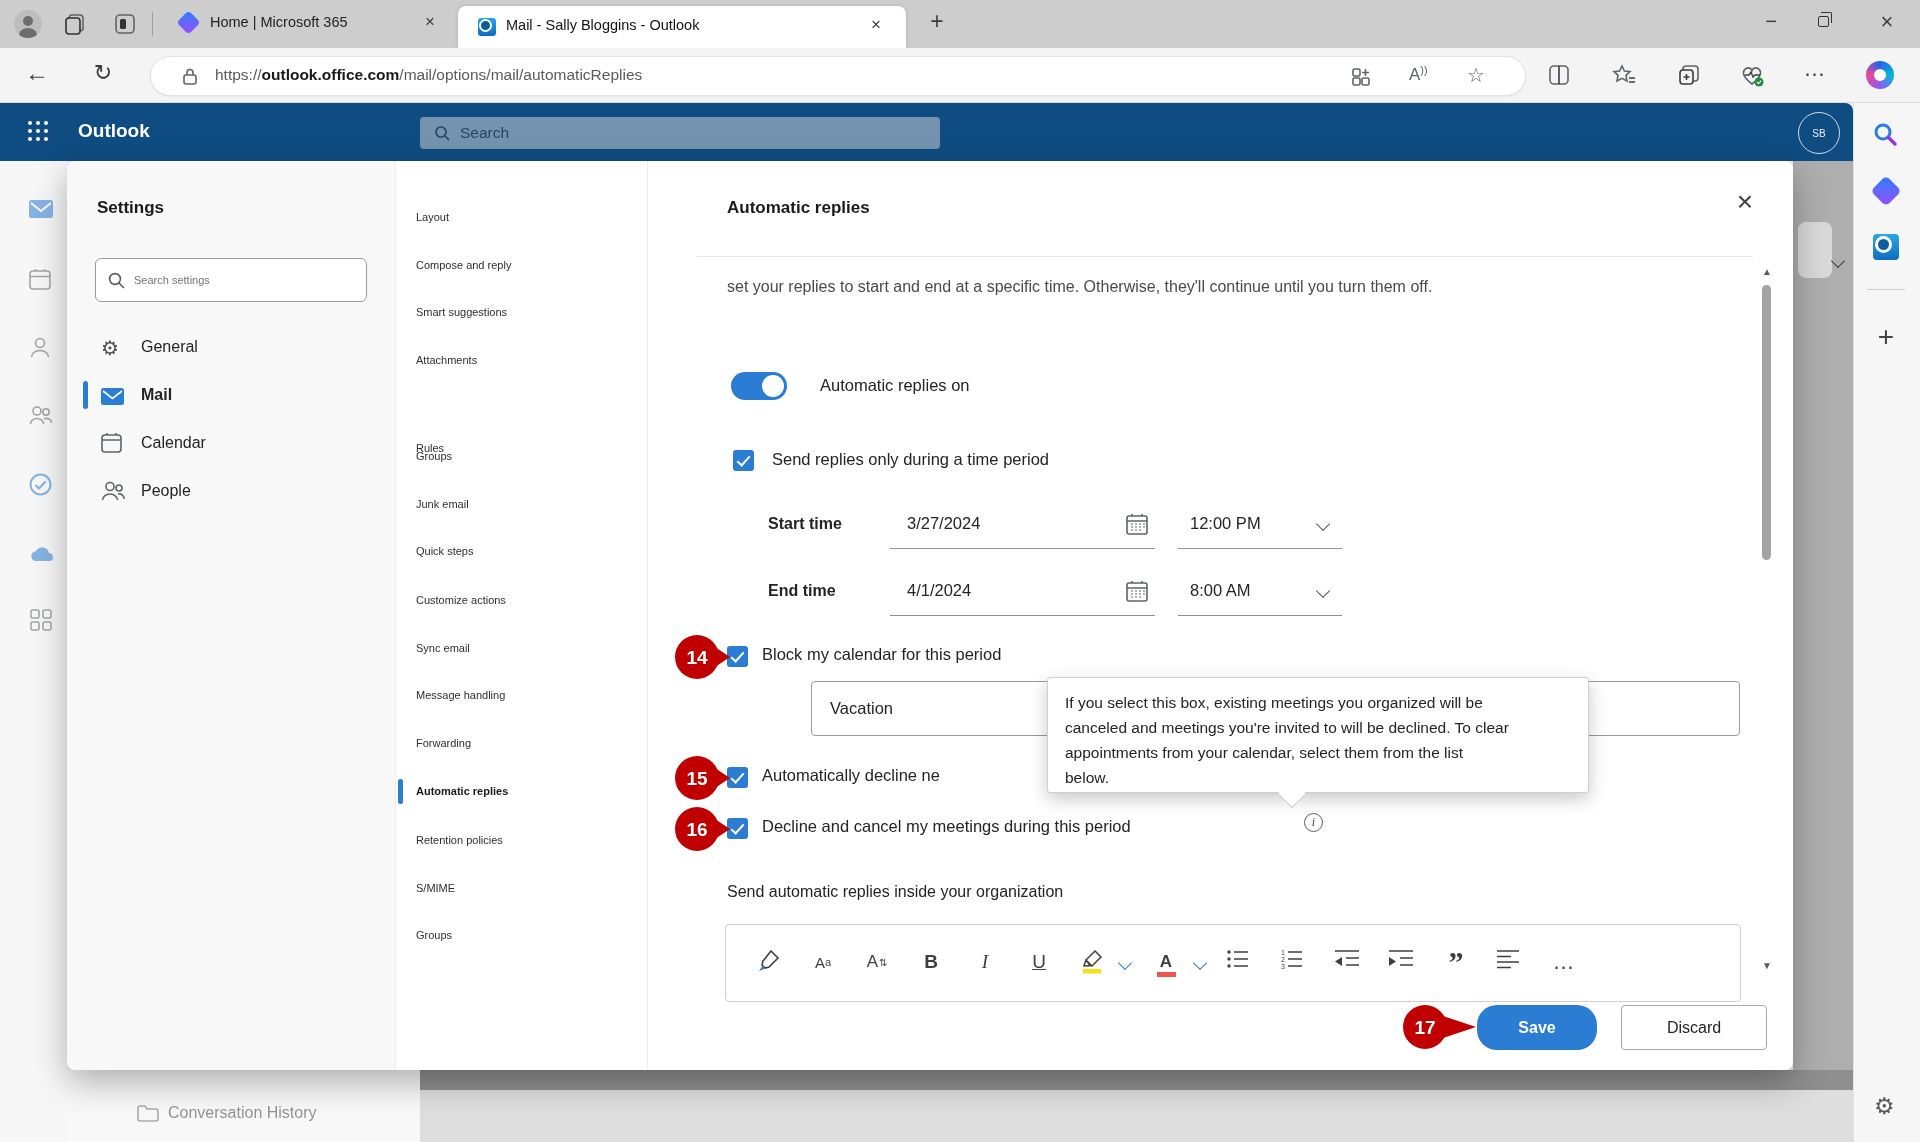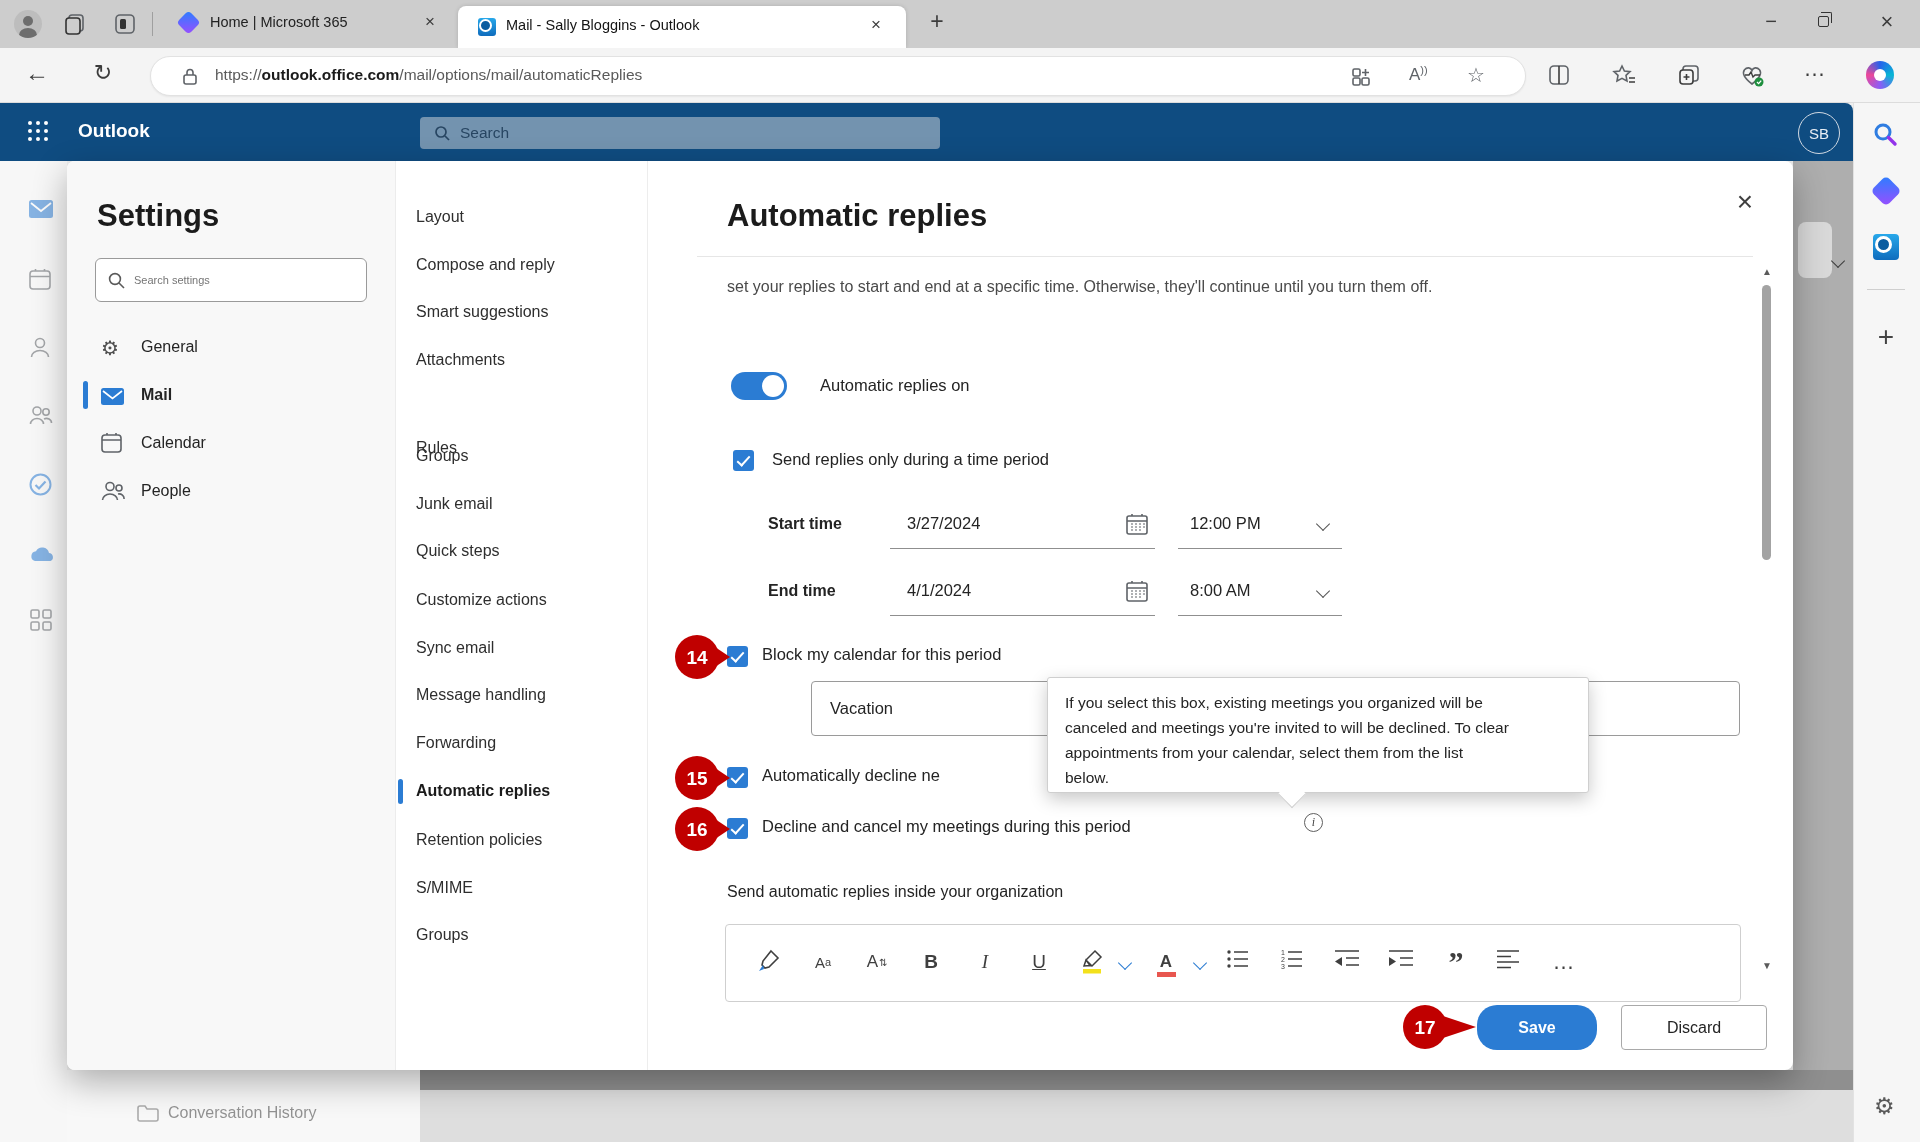--- a/index.html
+++ b/index.html
@@ -20,45 +20,45 @@
   .vdiv { position:absolute; width:1px; background:#9f9f9f; }
   .restore-ic { position:relative; width:11px; height:11px; border:1.3px solid #333; border-radius:2px; }
   .restore-ic::before { content:""; position:absolute; left:2px; top:-5px; width:10px; height:10px; border-top:1.3px solid #333; border-right:1.3px solid #333; border-radius:0 2px 0 0; }
 
   
   .olk-header { position:absolute; left:0; top:103px; width:1853px; height:58px; background:#0f4c81; border-radius:0 8px 0 0; }
   .waffle { position:relative; width:4px; height:4px; border-radius:50%; background:#fff;
     box-shadow:8px 0 #fff,16px 0 #fff,0 8px #fff,8px 8px #fff,16px 8px #fff,0 16px #fff,8px 16px #fff,16px 16px #fff; }
   .olk-search { position:absolute; left:420px; top:14px; width:520px; height:32px; background:#c6cdd6; border-radius:4px; color:#3b4149; font-size:15.5px; display:flex; align-items:center; gap:10px; padding-left:14px; }
   .hicon { position:absolute; top:119px; width:28px; height:28px; opacity:.85; }
-  .avatar { position:absolute; left:1798px; top:112px; width:42px; height:42px; border:1.6px solid #cfd8e2; border-radius:50%; color:#e9eef5; font-size:15px; display:flex; align-items:center; justify-content:center; }
+  .avatar { position:absolute; left:1798px; top:112px; width:42px; height:42px; border:1.6px solid #cfd8e2; border-radius:50%; color:#e9eef5; font-size:10px; display:flex; align-items:center; justify-content:center; }
 
   
   .edge-side { position:absolute; left:1853px; top:103px; width:67px; height:1039px; background:#f6f6f6; border-left:1px solid #e2e2e2; }
 
   
   .rail { position:absolute; left:0; top:161px; width:67px; height:981px; background:#f7f7f7; }
   .dim { opacity:.55; }
   .sliver { position:absolute; left:1793px; top:161px; width:60px; height:909px; background:#aeaeae; }
   .band-dark { position:absolute; left:420px; top:1070px; width:1433px; height:20px; background:#8f8f8f; }
   .band-light { position:absolute; left:420px; top:1090px; width:1433px; height:52px; background:#dedede; }
   .folderpane { position:absolute; left:67px; top:1070px; width:353px; height:72px; background:#f8f8f8; }
 
   
   .dialog { position:absolute; left:67px; top:161px; width:1726px; height:909px; background:#ffffff; border-radius:8px; box-shadow:0 12px 34px rgba(0,0,0,.30); }
   .dlg-left { position:absolute; left:67px; top:161px; width:329px; height:909px; background:#f8f8f8; border-right:1px solid #ececec; border-radius:8px 0 0 8px; }
   .navline { position:absolute; left:647px; top:161px; width:1px; height:909px; background:#ededed; }
   .cat-label { font-size:16px; color:#242424; }
-  .mnav { position:absolute; left:416px; width:215px; height:30px; line-height:30px; font-size:16px; color:#2e2e2e; white-space:nowrap; cursor:default; }
+  .mnav { position:absolute; left:416px; width:215px; height:30px; line-height:30px; font-size:11px; color:#2e2e2e; white-space:nowrap; cursor:default; }
   .mnav.sel { font-weight:700; color:#1a1a1a; }
   .selbar { position:absolute; width:5px; border-radius:3px; background:#2b7cd3; }
   .searchbox { position:absolute; background:#fff; border:1px solid #9a9a9a; border-radius:6px; display:flex; align-items:center; gap:9px; padding-left:12px; }
   .searchbox input { border:none; outline:none; font-size:11px; color:#333; background:transparent; width:200px; font-family:"Liberation Sans",sans-serif; }
 
-  .h1 { font-size:31px; font-weight:600; color:#1b1b1b; }
+  .h1 { font-size:17px; font-weight:600; color:#1b1b1b; }
   .desc { font-size:16px; color:#4a4a4a; }
   .lbl { font-size:16.5px; color:#242424; white-space:nowrap; }
   .semib { font-weight:600; }
   .ufield { position:absolute; border-bottom:1px solid #8f8f8f; }
   .chev { width:10px; height:10px; border-right:1.8px solid #555; border-bottom:1.8px solid #555; transform:rotate(45deg); }
 
   .toggle { position:absolute; width:56px; height:28px; border-radius:14px; background:#2b7cd3; }
   .toggle::after { content:""; position:absolute; left:31px; top:3px; width:22px; height:22px; border-radius:50%; background:#fff; }
   .cb { position:absolute; width:21px; height:21px; border-radius:3px; background:#2b7cd3; }
   .cb::after { content:""; position:absolute; left:7px; top:3px; width:5px; height:11px; border:solid #fff; border-width:0 2.4px 2.4px 0; transform:rotate(42deg); }

